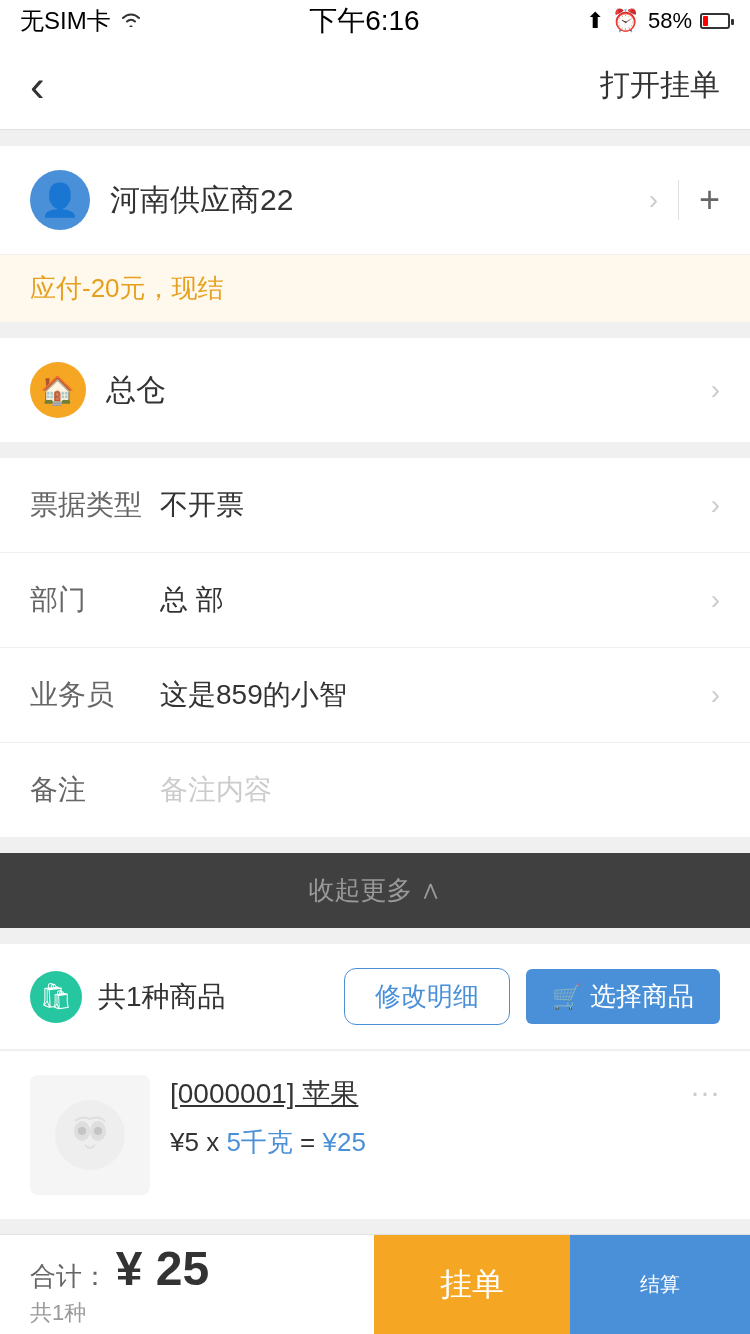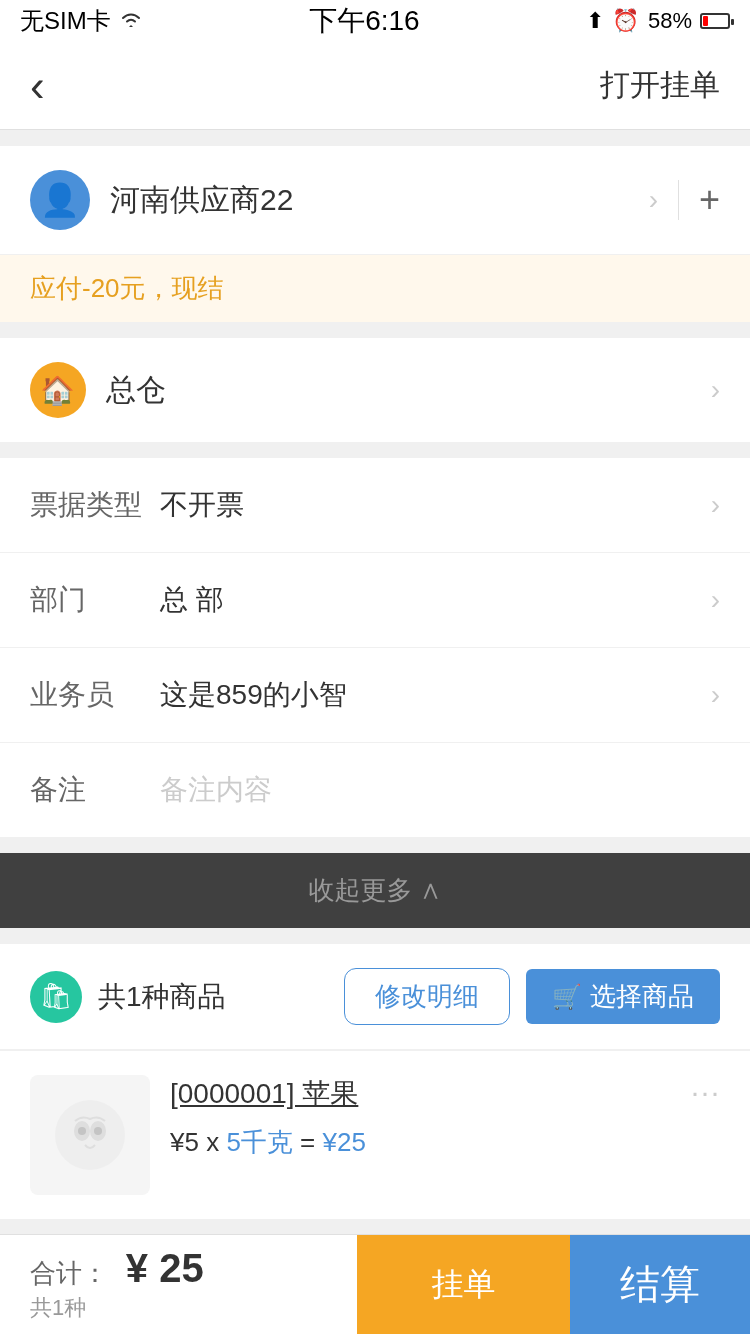--- a/index.html
+++ b/index.html
@@ -268,38 +268,38 @@
       background: #fff;
       display: flex;
       align-items: center;
       border-top: 1px solid #e0e0e0;
     }
     .footer-total {
       flex: 1;
       padding: 0 30px;
     }
     .total-label { font-size: 26px; color: #666; display: inline; }
-    .total-amount { font-size: 40px; color: #333; font-weight: 600; margin-left: 10px; }
+    .total-amount { font-size: 48px; color: #333; font-weight: 600; }
     .total-count { font-size: 22px; color: #999; margin-top: 2px; }
     .btn-pending {
-      width: 213px;
+      width: 196px;
       height: 100px;
       background: #f5a623;
       color: #fff;
       font-size: 32px;
       display: flex; align-items: center; justify-content: center;
       cursor: pointer;
       flex-shrink: 0;
     }
     .btn-checkout {
       width: 180px;
       height: 100px;
       background: #4a90d9;
       color: #fff;
-      font-size: 40px;
+      font-size: 20px;
       display: flex; align-items: center; justify-content: center;
       cursor: pointer;
       flex-shrink: 0;
     }
 
     
     .owl-logo {
       width: 80px;
       height: 80px;
       opacity: 0.3;

